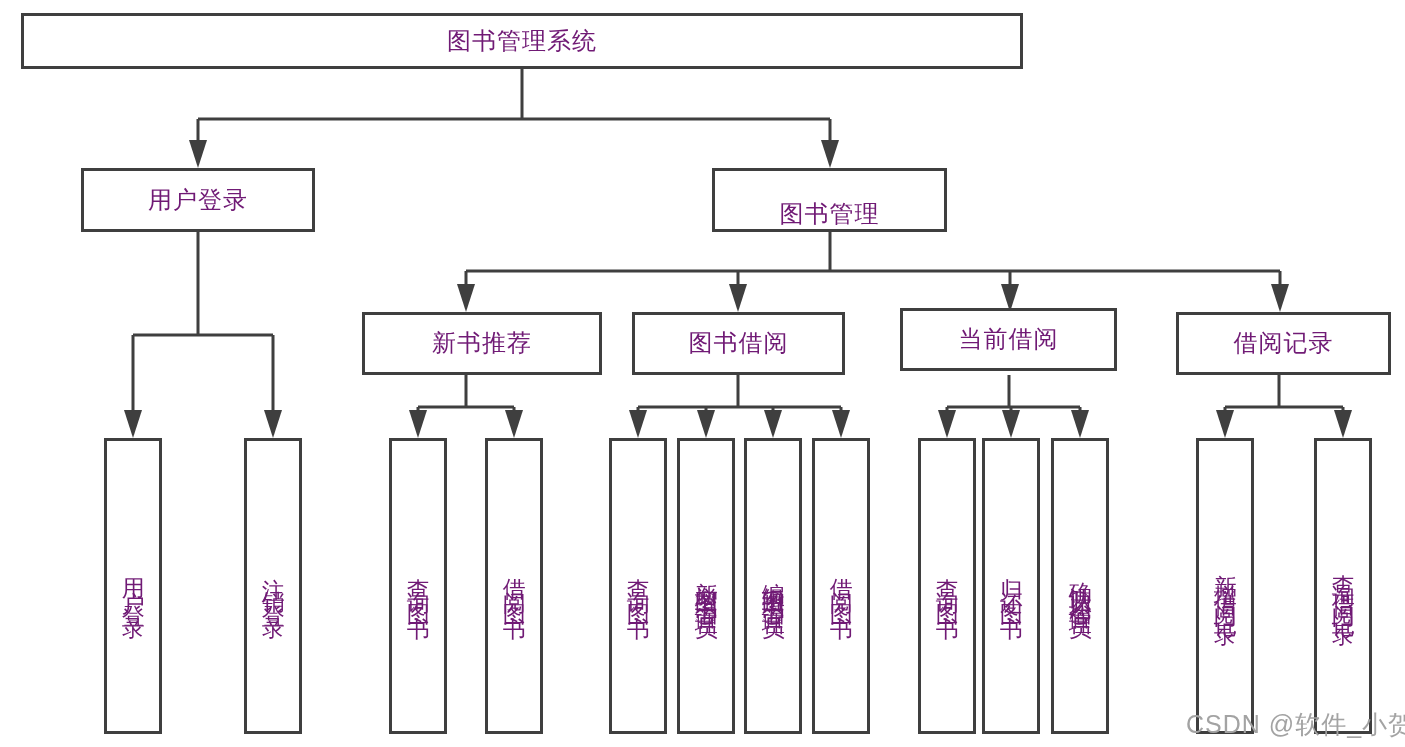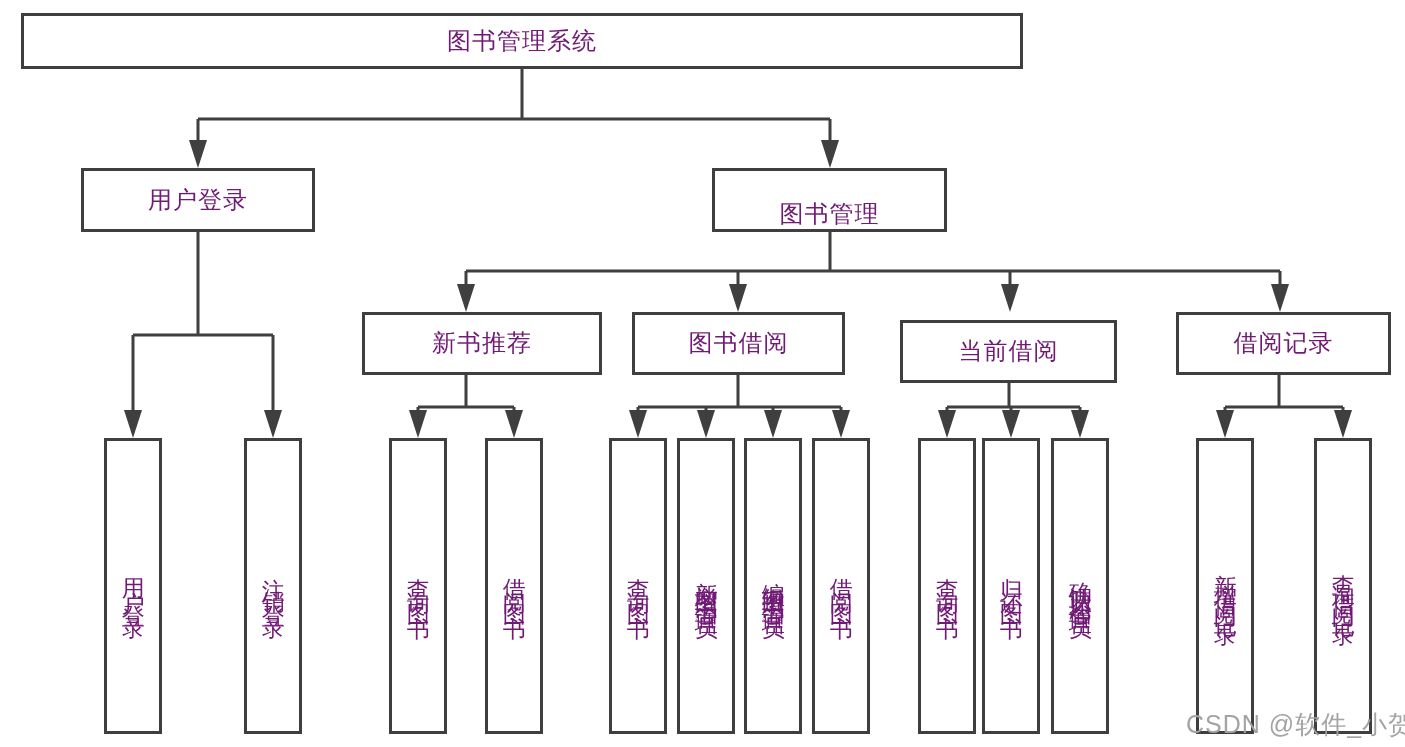--- a/index.html
+++ b/index.html
@@ -106,21 +106,21 @@
   <div class="node" style="left:712px; top:168px; width:235px; height:64px;align-items:flex-end;">
     <span>图书管理</span>
   </div>
 
   <div class="node" style="left:362px; top:312px; width:240px; height:63px;">
     <span>新书推荐</span>
   </div>
   <div class="node" style="left:632px; top:312px; width:213px; height:63px;">
     <span>图书借阅</span>
   </div>
-  <div class="node" style="left:900px; top:320px; width:217px; height:63px;">
+  <div class="node" style="left:900px; top:308px; width:217px; height:63px;">
     <span>当前借阅</span>
   </div>
   <div class="node" style="left:1176px; top:312px; width:215px; height:63px;">
     <span>借阅记录</span>
   </div>
 
   <div class="node leaf vt-4" style="left:104px;">
     <span class="vtext">用户登录</span>
   </div>
   <div class="node leaf vt-4" style="left:244px;">

